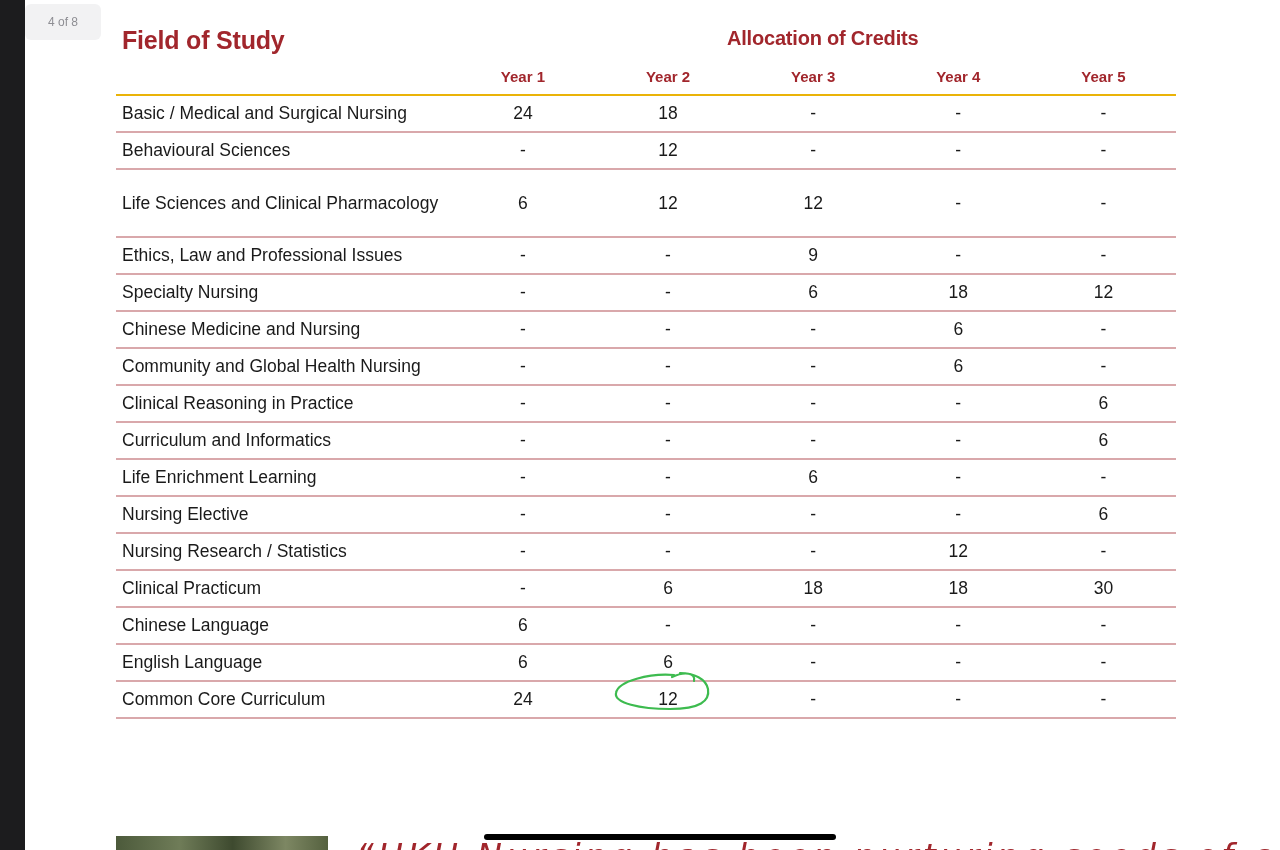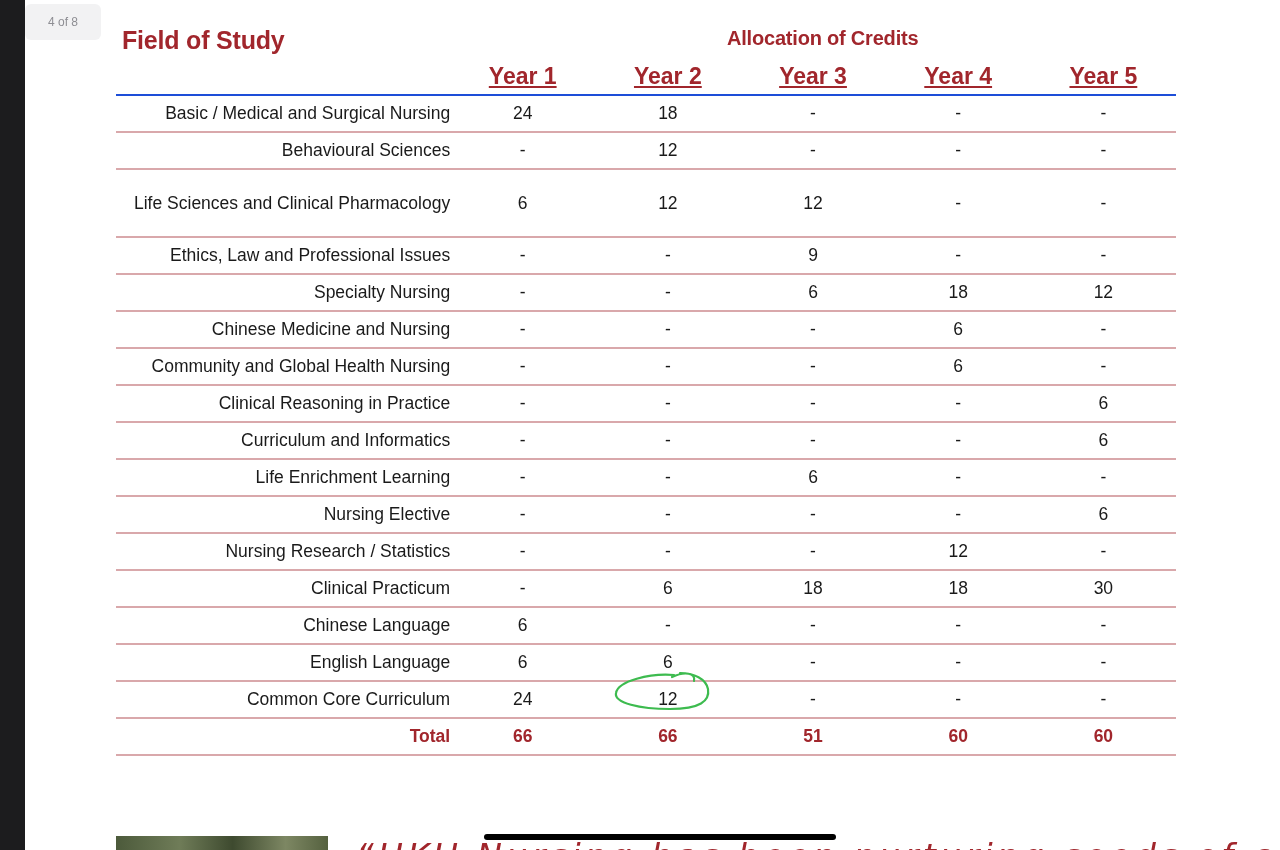--- a/index.html
+++ b/index.html
@@ -48,35 +48,34 @@
     table.credits {
       position: absolute; left: 116px; top: 58px;
       width: 1060px;
       border-collapse: collapse;
       font-size: 17.5px;
       color: #1a1a1a;
     }
     table.credits th {
       color: #a1262c;
       font-weight: bold;
-      font-size: 23px;
+      font-size: 15px;
       height: 36px;
       text-align: center;
-      border-bottom: 2px solid #1d4ed8;
+      border-bottom: 2px solid #eab308;
       padding: 0;
-      text-decoration: underline;
     }
     table.credits td {
       height: 35px;
       border-bottom: 2px solid #d9a8ab;
       text-align: center;
       padding: 0;
     }
     table.credits td.field {
-      text-align: right;
+      text-align: left;
       padding-left: 6px;
       width: 330px;
     }
     table.credits td.field.multi {
       line-height: 27px;
       padding-top: 3px; padding-bottom: 3px;
     }
     table.credits tr.tall td { height: 60px; }
     table.credits tr.total td {
       color: #a1262c;
@@ -265,26 +264,18 @@
           <span>12</span>
           <svg class="annotation" viewBox="0 0 110 50">
             <path d="M62 10 C 75 4, 86 6, 84 14 M 64 8 C 40 6, 8 14, 6 26 C 4 36, 30 42, 60 42 C 90 42, 100 34, 98 22 C 96 12, 84 6, 70 6" fill="none" stroke="#3dbb4f" stroke-width="2.2" stroke-linecap="round"></path>
           </svg>
         </span>
       </td>
       <td>-</td>
       <td>-</td>
       <td>-</td>
     </tr>
-    <tr class="total">
-      <td class="field">Total</td>
-      <td>66</td>
-      <td>66</td>
-      <td>51</td>
-      <td>60</td>
-      <td>60</td>
-    </tr>
   </tbody>
 </table>
 
 <div class="bottom-photo"></div>
 <div class="quote-text">“HKU Nursing has been nurturing seeds of caring</div>
 <div class="home-indicator"></div>
 
 </body></html>

